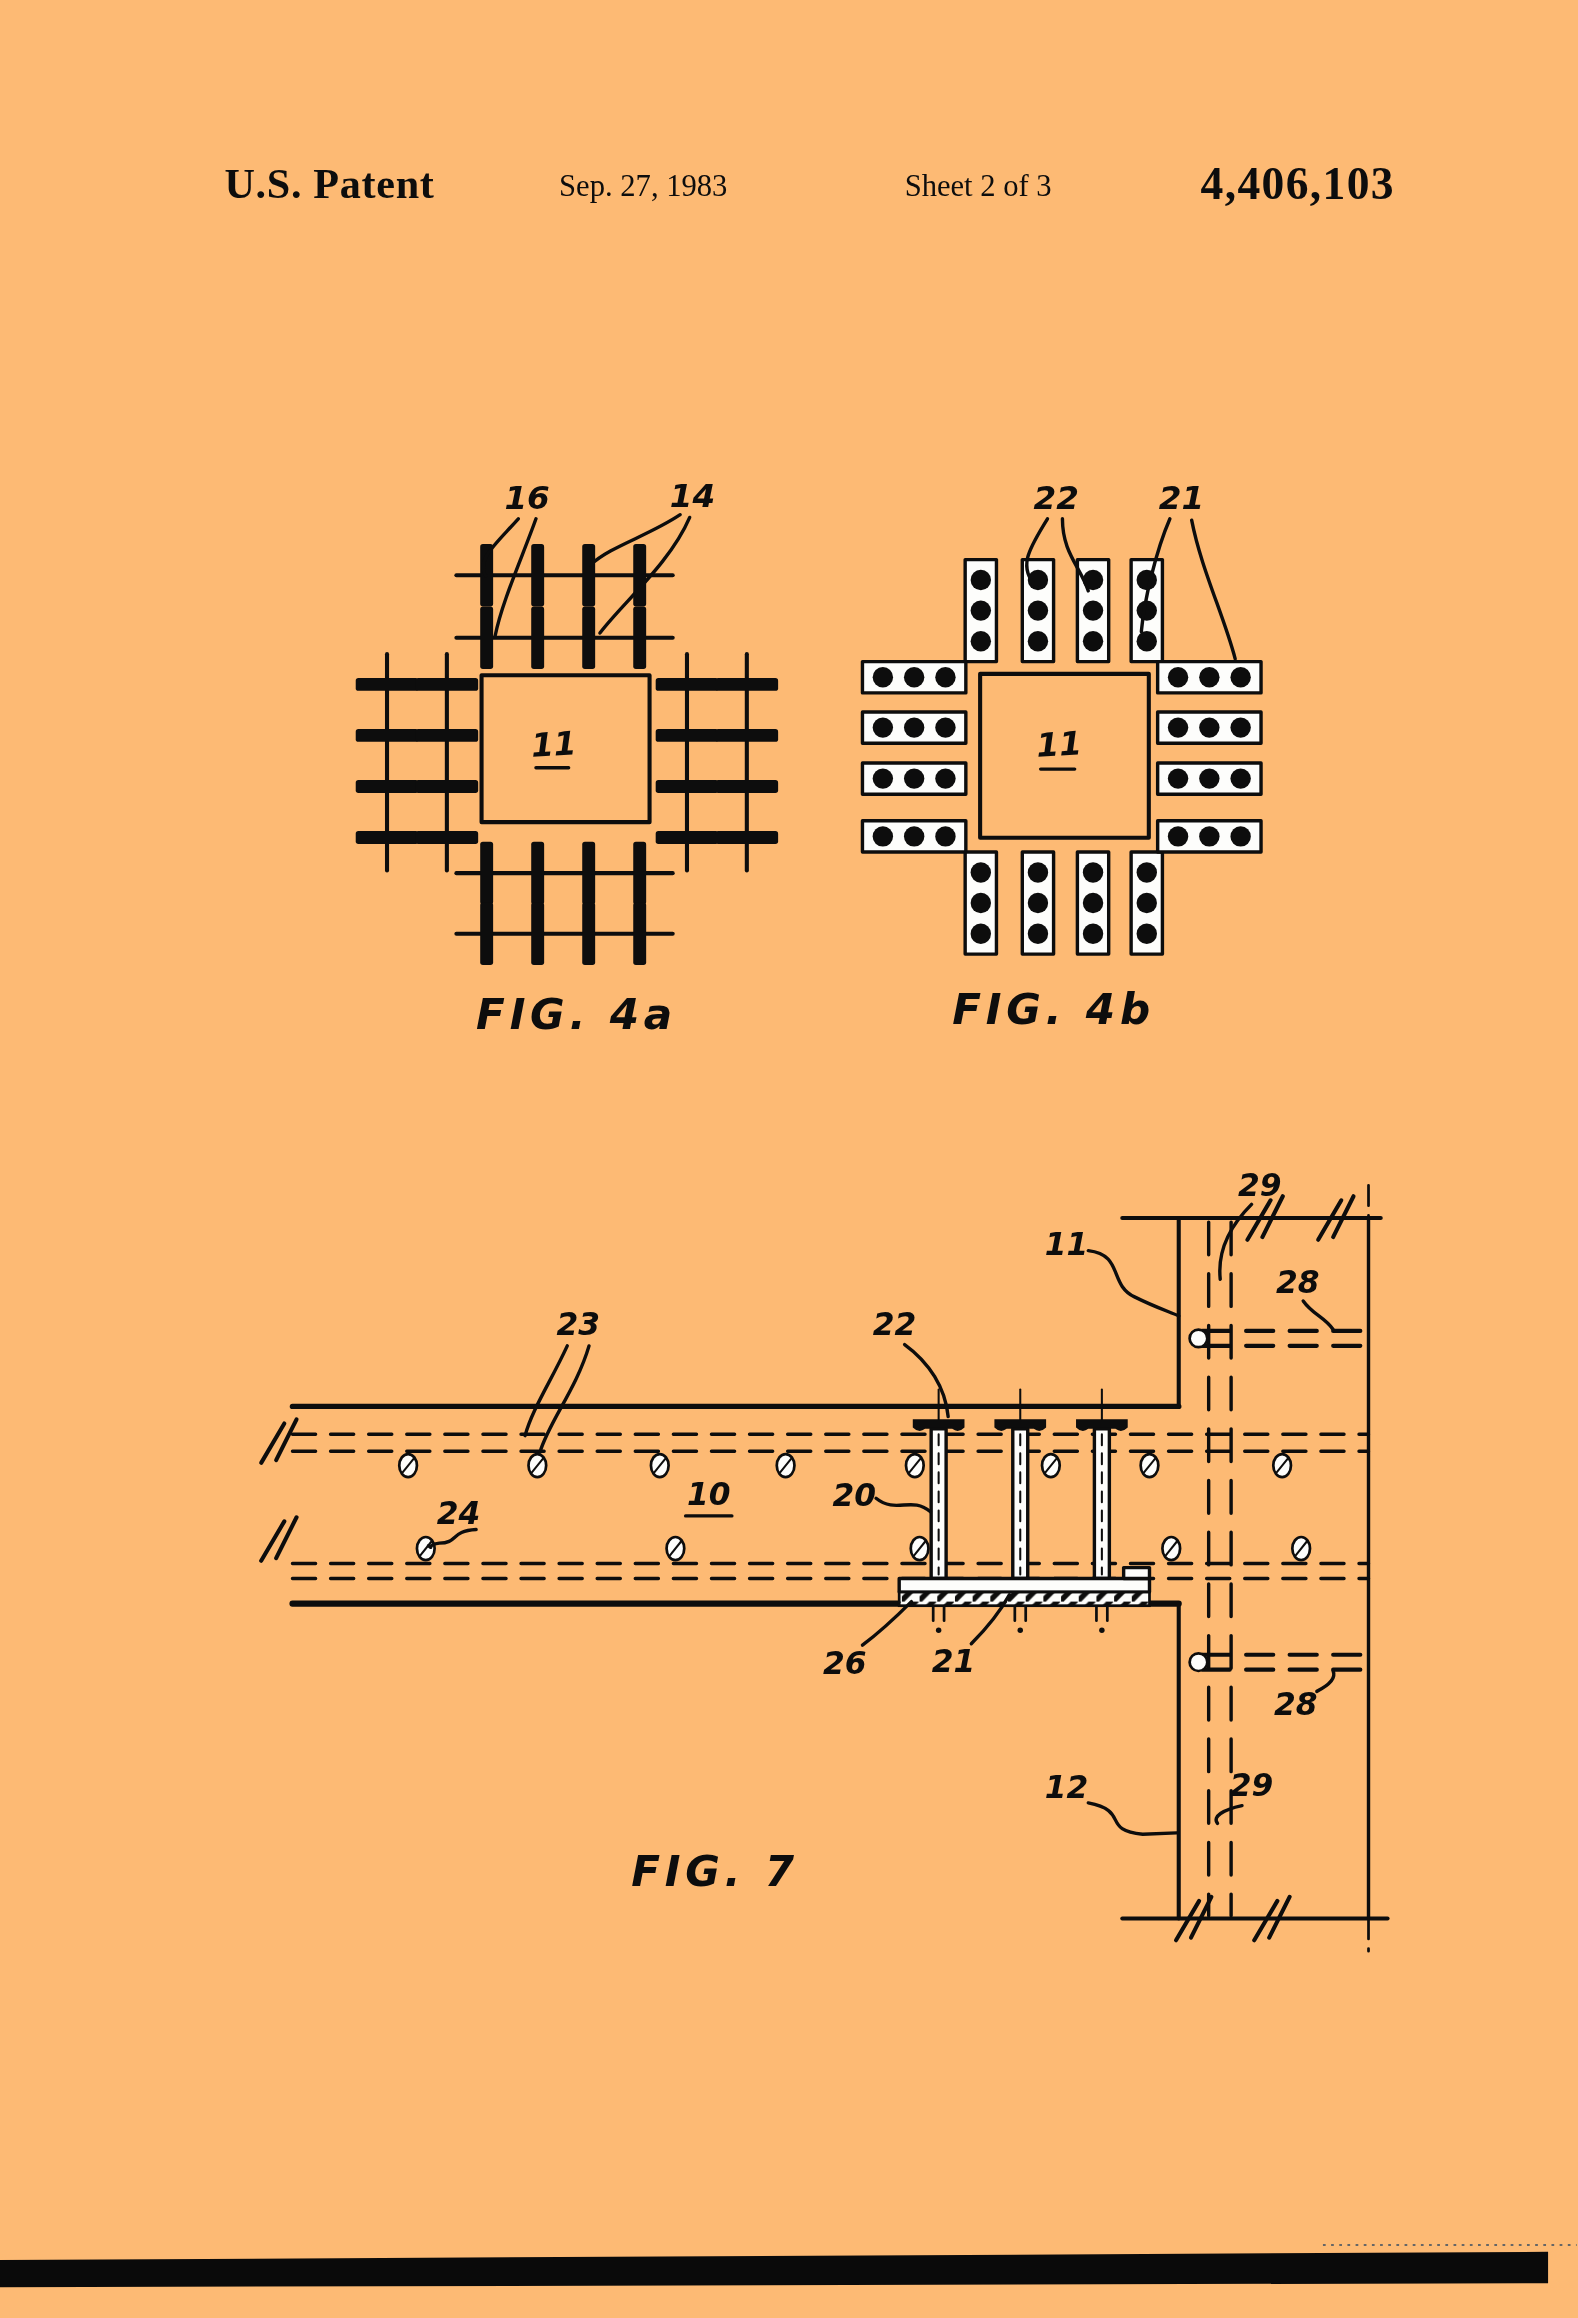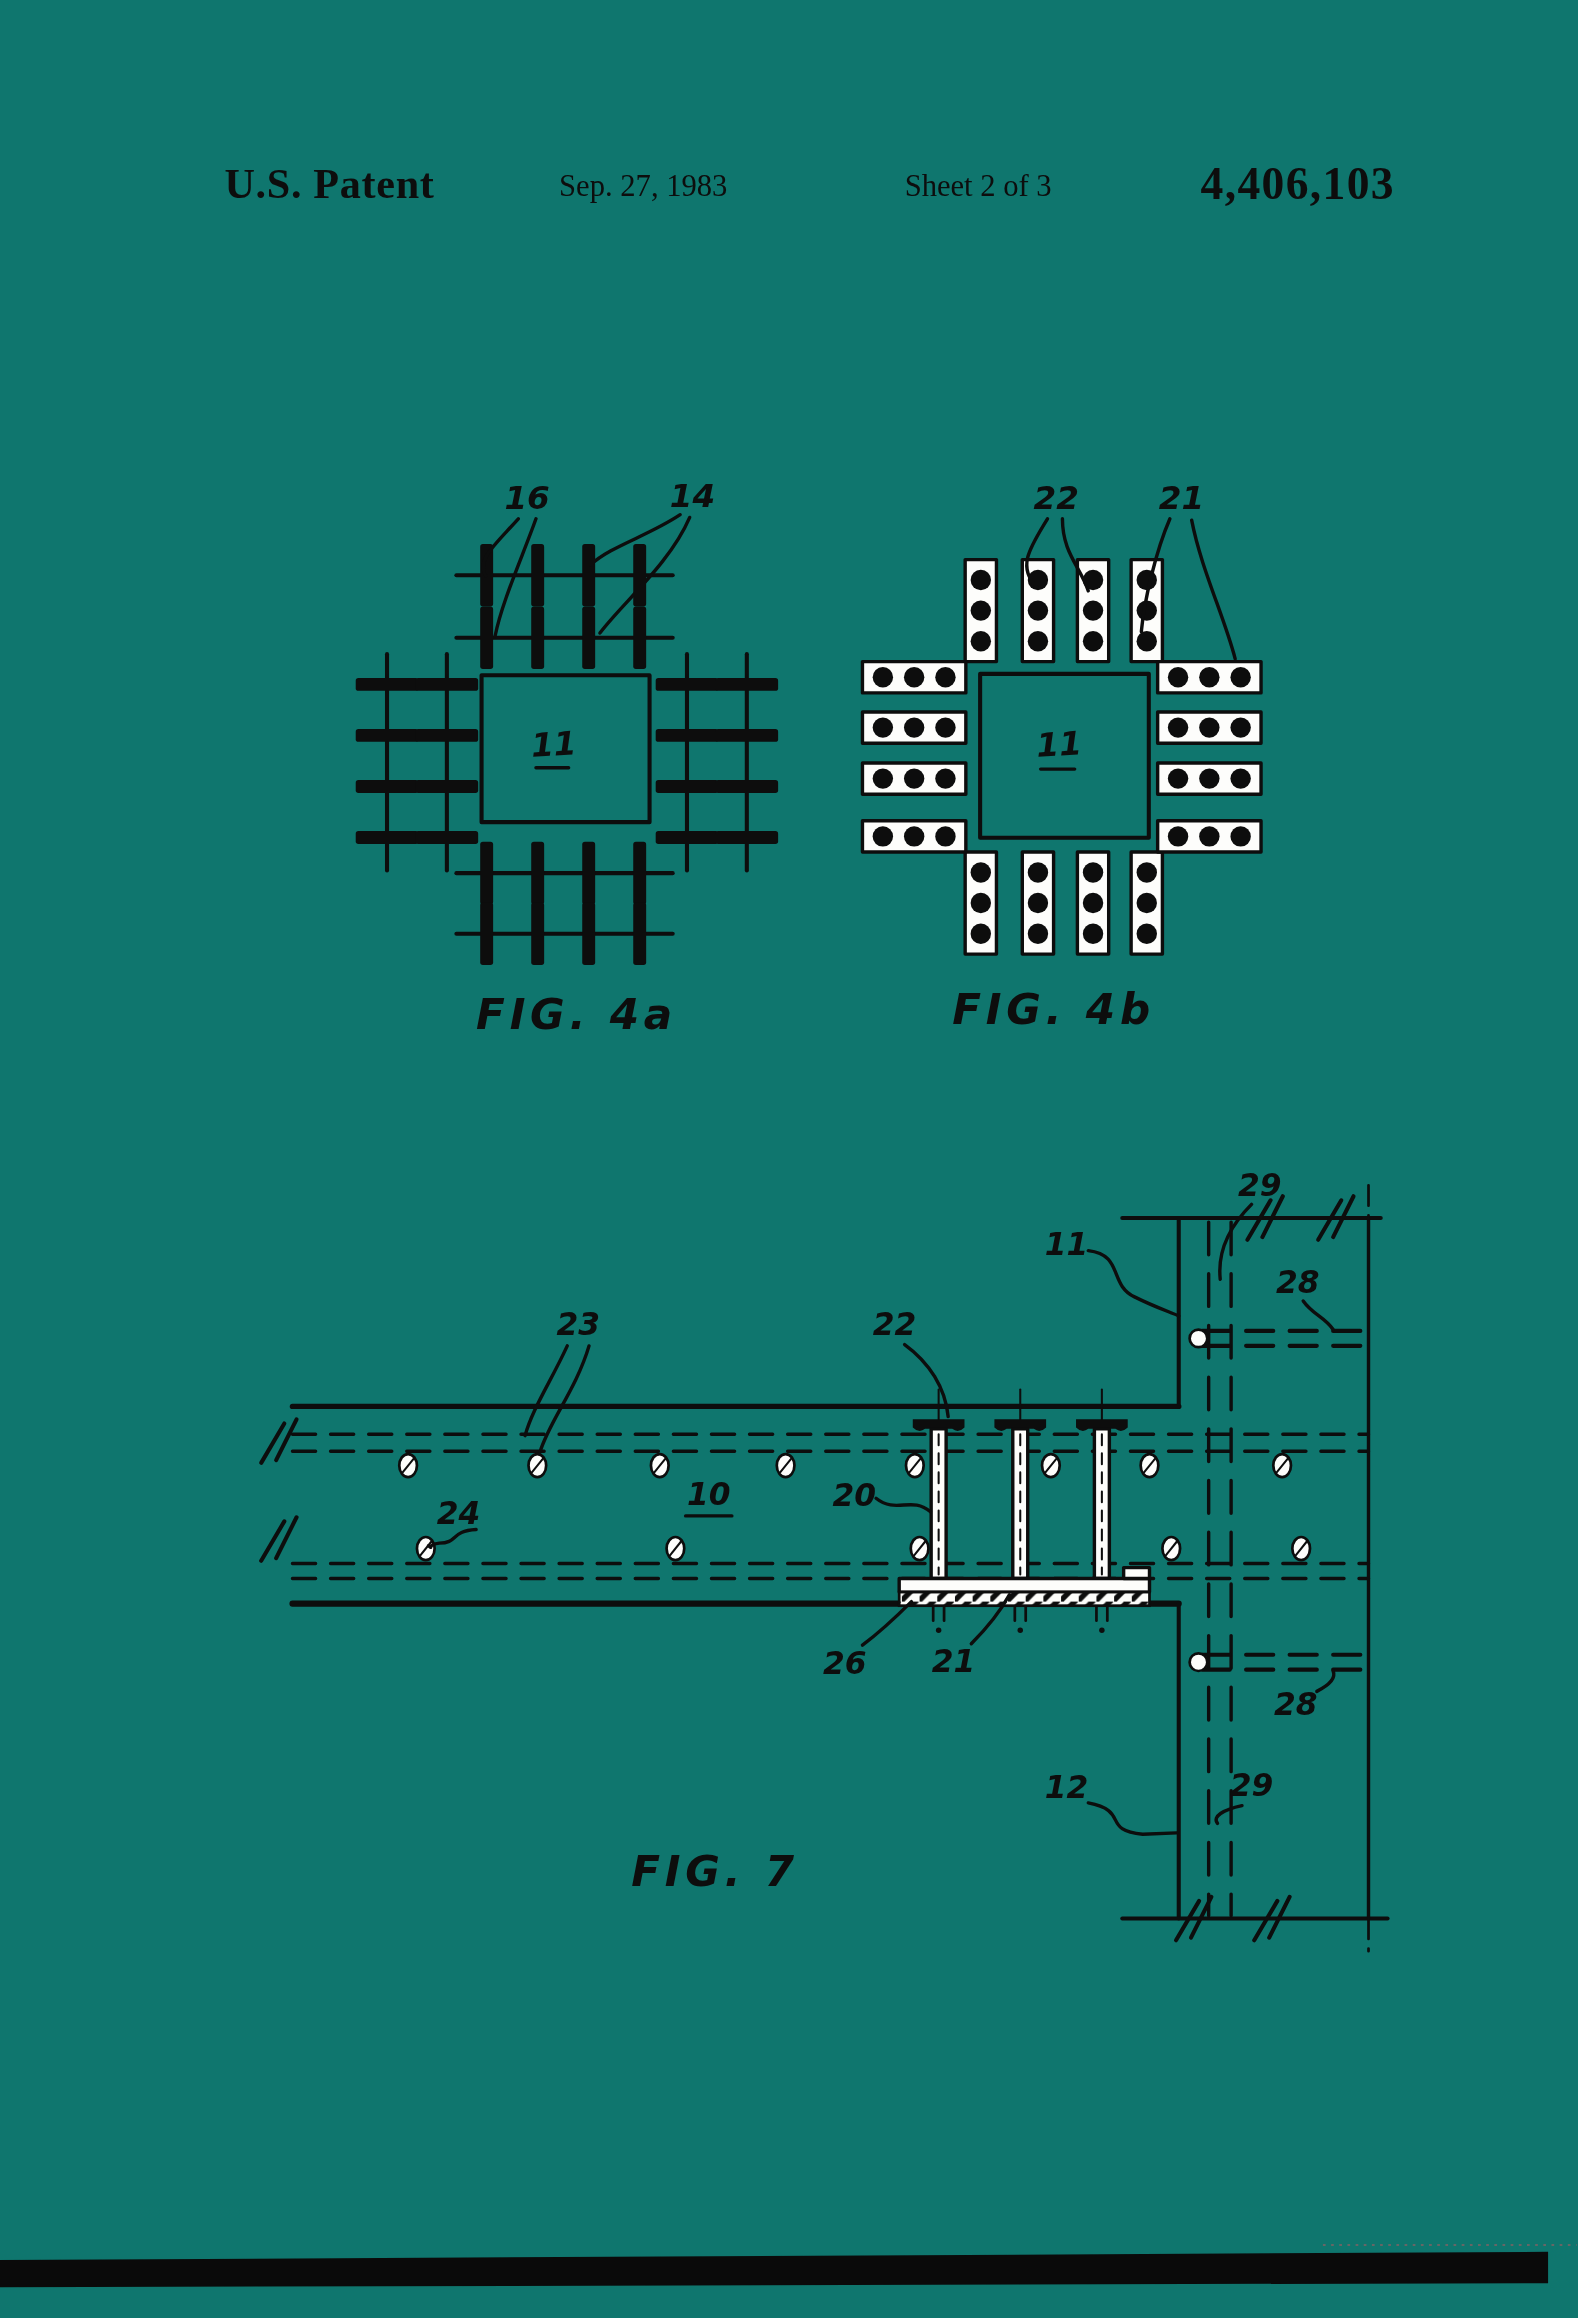--- a/index.html
+++ b/index.html
@@ -1,17 +1,17 @@
 <!DOCTYPE html>
 <html style="font-size:11px"><head>
 <meta charset="utf-8">
 <style>
   html,body{margin:0;padding:0;background:#e8e8e8;}
   .sheet{
-    position:relative;width:1578px;height:2319px;background:#0f766e;
+    position:relative;width:1578px;height:2319px;background:#fdba74;
     font-family:"Liberation Serif",serif;overflow:hidden;
   }
   svg.drawing{position:absolute;left:0;top:0;}
   
   .ln{stroke:#0d0d0d;fill:none;stroke-linecap:round;stroke-linejoin:round;}
   .w3{stroke-width:3;} .w4{stroke-width:4;} .w5{stroke-width:5;}
   .w6{stroke-width:6;} .w8{stroke-width:8;} .w9{stroke-width:9;}
   .dashA{stroke-dasharray:34 22;} 
   .dashB{stroke-dasharray:48 28;} 
   .dashC{stroke-dasharray:40 24;} 

